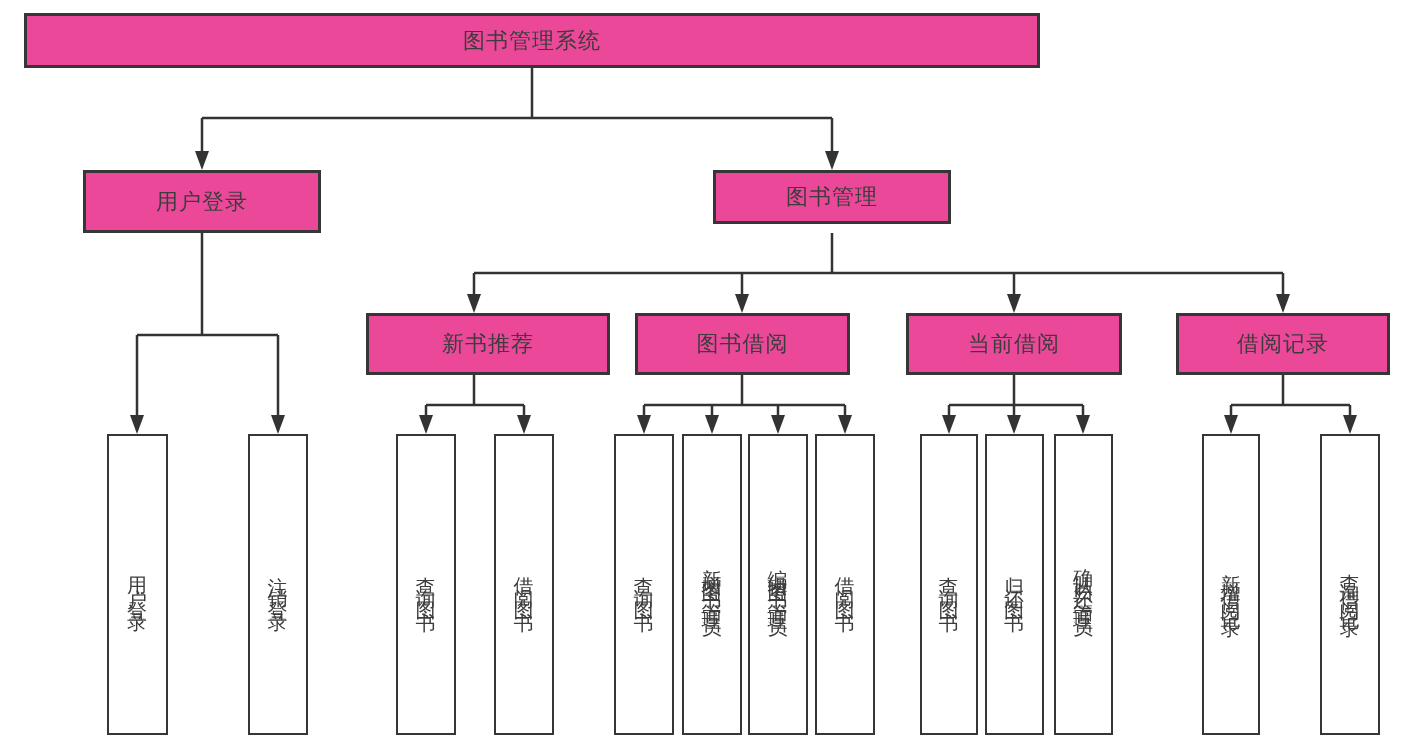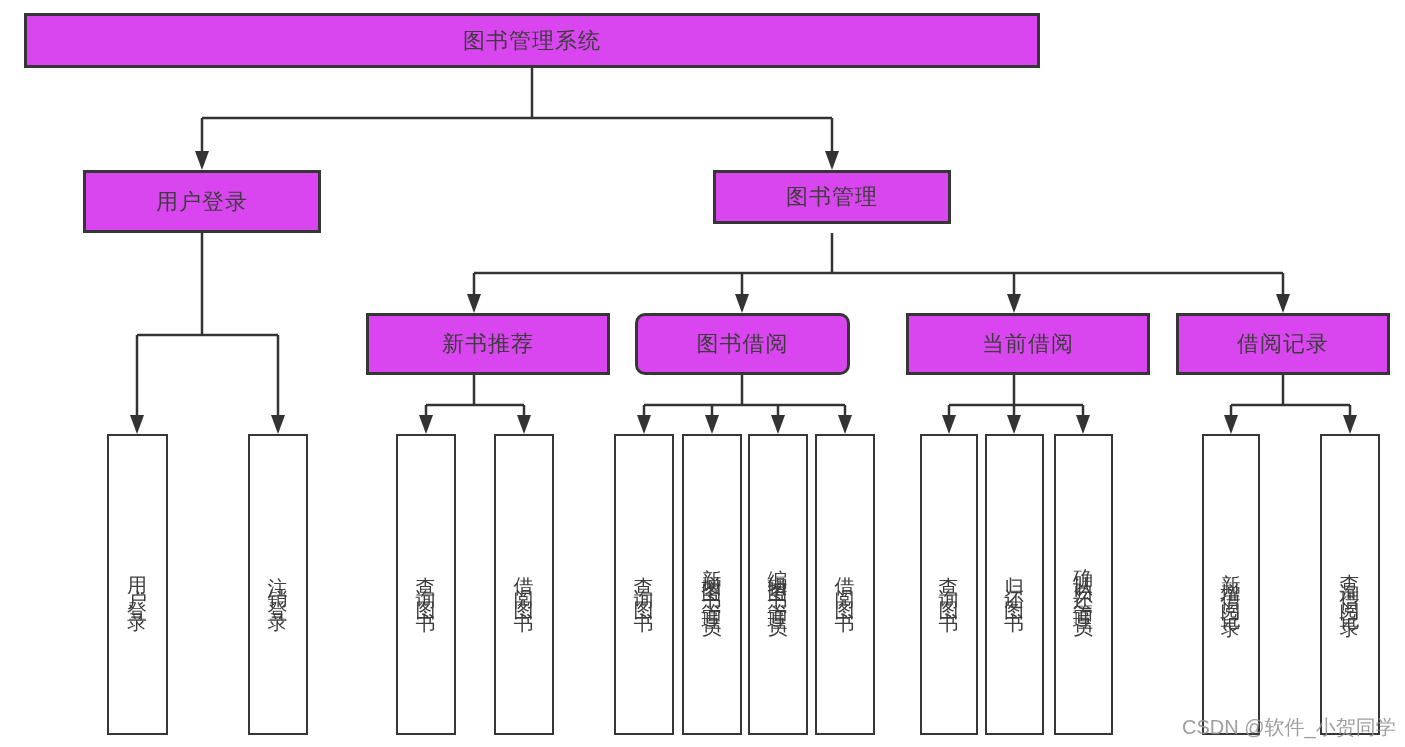--- a/index.html
+++ b/index.html
@@ -7,21 +7,21 @@
     position:relative;
     width:1405px;height:747px;
     background:#ffffff;
     font-family:"Liberation Sans",sans-serif;
     overflow:hidden;
   }
   #wires{position:absolute;left:0;top:0;width:1405px;height:747px;}
   .box{
     position:absolute;
     border:3px solid #363636;
-    background:#d946ef;
+    background:#ec4899;
     display:flex;align-items:center;justify-content:center;
     color:#3c3c3c;
     font-size:22px;
     letter-spacing:1px;
     box-sizing:border-box;
     z-index:2;
   }
   .vbox{
     position:absolute;
     border:2px solid #363636;
@@ -127,24 +127,24 @@
   <div class="box" style="left:83px;top:170px;width:238px;height:63px;">
     <span>用户登录</span>
   </div>
   <div class="box" style="left:713px;top:170px;width:238px;height:54px;">
     <span>图书管理</span>
   </div>
 
   <div class="box" style="left:366px;top:313px;width:244px;height:62px;">
     <span>新书推荐</span>
   </div>
-  <div class="box" style="left:635px;top:313px;width:215px;height:62px;border-radius:10px;">
+  <div class="box" style="left:635px;top:313px;width:215px;height:62px;">
     <span>图书借阅</span>
   </div>
-  <div class="box" style="left:906px;top:313px;width:244px;height:62px;">
+  <div class="box" style="left:906px;top:313px;width:216px;height:62px;">
     <span>当前借阅</span>
   </div>
   <div class="box" style="left:1176px;top:313px;width:214px;height:62px;font-family:Liberation Mono, monospace;">
     <span>借阅记录</span>
   </div>
 
   <div class="vbox" style="left:107px;top:434px;width:61px;height:301px;">
     <span>用户登录</span>
   </div>
   <div class="vbox" style="left:248px;top:434px;width:60px;height:301px;">
@@ -181,15 +181,14 @@
     <span>确认归还（管理员）</span>
   </div>
 
   <div class="vbox" style="left:1202px;top:434px;width:58px;height:301px;letter-spacing:9px;">
     <span>新增借阅记录</span>
   </div>
   <div class="vbox" style="left:1320px;top:434px;width:60px;height:301px;letter-spacing:9px;">
     <span>查询借阅记录</span>
   </div>
 
-  <div class="watermark">CSDN @软件_小贺同学</div>
 
 </div>
 
 </body></html>

